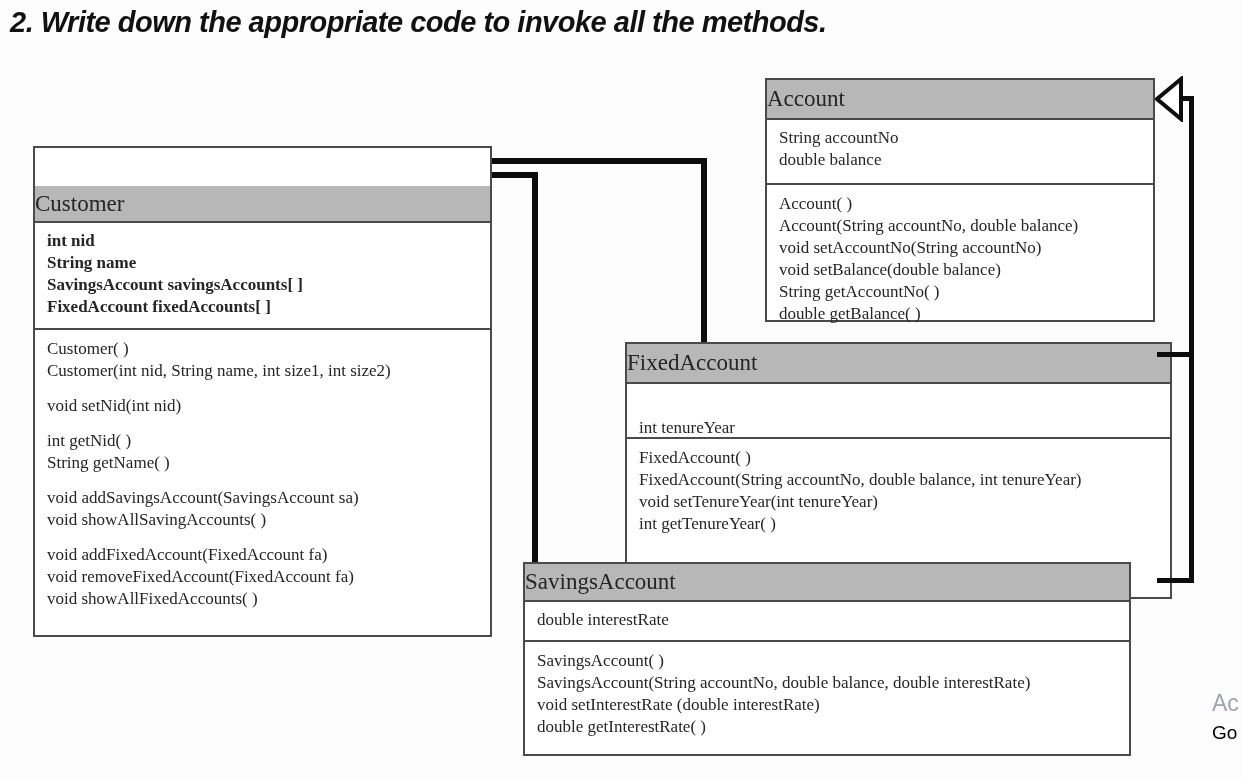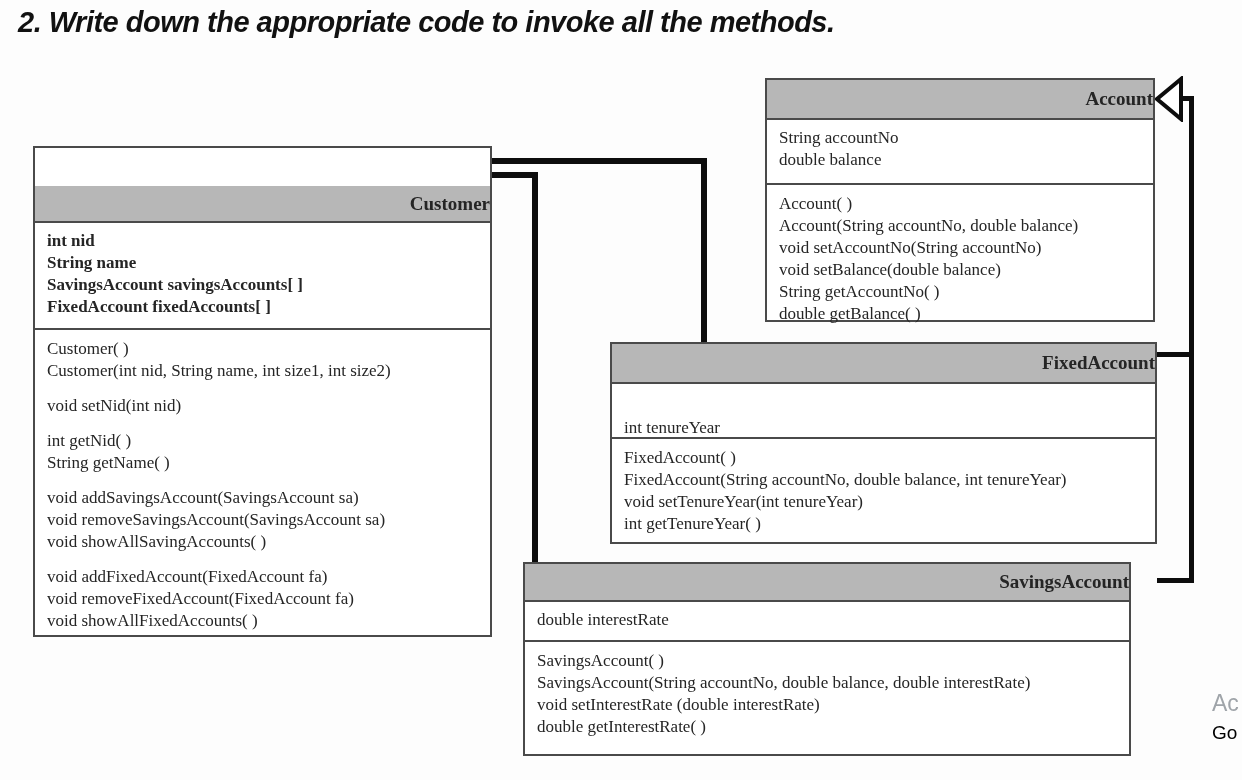--- a/index.html
+++ b/index.html
@@ -11,38 +11,38 @@
   }
   *{margin:0;padding:0;box-sizing:border-box;}
   html,body{width:1242px;height:780px;overflow:hidden;}
   body{
     position:relative;
     background:var(--bg);
     font-family:"Liberation Serif","DejaVu Serif",serif;
     color:var(--ink);
   }
   .title{
-    position:absolute;left:18px;top:6px;width:1000px;
+    position:absolute;left:10px;top:6px;width:1000px;
     font-family:"Liberation Sans","DejaVu Sans",sans-serif;
     font-size:29px;font-weight:bold;font-style:italic;
     letter-spacing:-0.5px;color:#111;
   }
   .uml-box{
     position:absolute;
     border:2px solid var(--border);
     background:#fff;
     font-size:17px;
     line-height:22px;
   }
   .uml-header{
     background:var(--gray);
     border-bottom:2px solid var(--border);
-    text-align:right;
-    font-weight:bold;
-    font-size:19px;
+    text-align:left;
+    font-weight:normal;
+    font-size:23px;
   }
   .uml-attrs{
     border-bottom:2px solid var(--border);
     padding:7px 12px 0 12px;
   }
   .uml-methods{padding:8px 20px 0 12px;}
   .mgroup{margin-bottom:13px;}
   .mgroup:last-child{margin-bottom:0;}
   .conn{position:absolute;background:var(--line);}
   .tri{position:absolute;}
@@ -54,21 +54,21 @@
   .watermark .w1{font-size:23px;color:#9fa4a9;}
   .watermark .w2{font-size:19px;color:#000000;margin-top:5px;}
 
   
   #box-customer{left:33px;top:146px;width:459px;height:491px;}
   #box-customer .uml-header{height:37px;line-height:35px;margin-top:38px;}
   #box-customer .uml-attrs{height:107px;font-weight:bold;}
   #box-account{left:765px;top:78px;width:390px;height:244px;}
   #box-account .uml-header{height:40px;line-height:38px;}
   #box-account .uml-attrs{height:65px;}
-  #box-fixed{left:610px;top:342px;width:547px;height:202px;}
+  #box-fixed{left:625px;top:342px;width:547px;height:257px;}
   #box-fixed .uml-header{height:40px;line-height:38px;}
   #box-fixed .uml-attrs{height:55px;padding-top:33px;}
   #box-savings{left:523px;top:562px;width:608px;height:194px;}
   #box-savings .uml-header{height:38px;line-height:36px;}
   #box-savings .uml-attrs{height:40px;}
 </style>
 </head>
 <body>
 
 <div class="title">2. Write down the appropriate code to invoke all the methods.</div>
@@ -88,21 +88,20 @@
     </div>
     <div class="mgroup">
       <div>void setNid(int nid)</div>
     </div>
     <div class="mgroup">
       <div>int getNid( )</div>
       <div>String getName( )</div>
     </div>
     <div class="mgroup">
       <div>void addSavingsAccount(SavingsAccount sa)</div>
-      <div>void removeSavingsAccount(SavingsAccount sa)</div>
       <div>void showAllSavingAccounts( )</div>
     </div>
     <div class="mgroup">
       <div>void addFixedAccount(FixedAccount fa)</div>
       <div>void removeFixedAccount(FixedAccount fa)</div>
       <div>void showAllFixedAccounts( )</div>
     </div>
   </div>
 </div>
 

